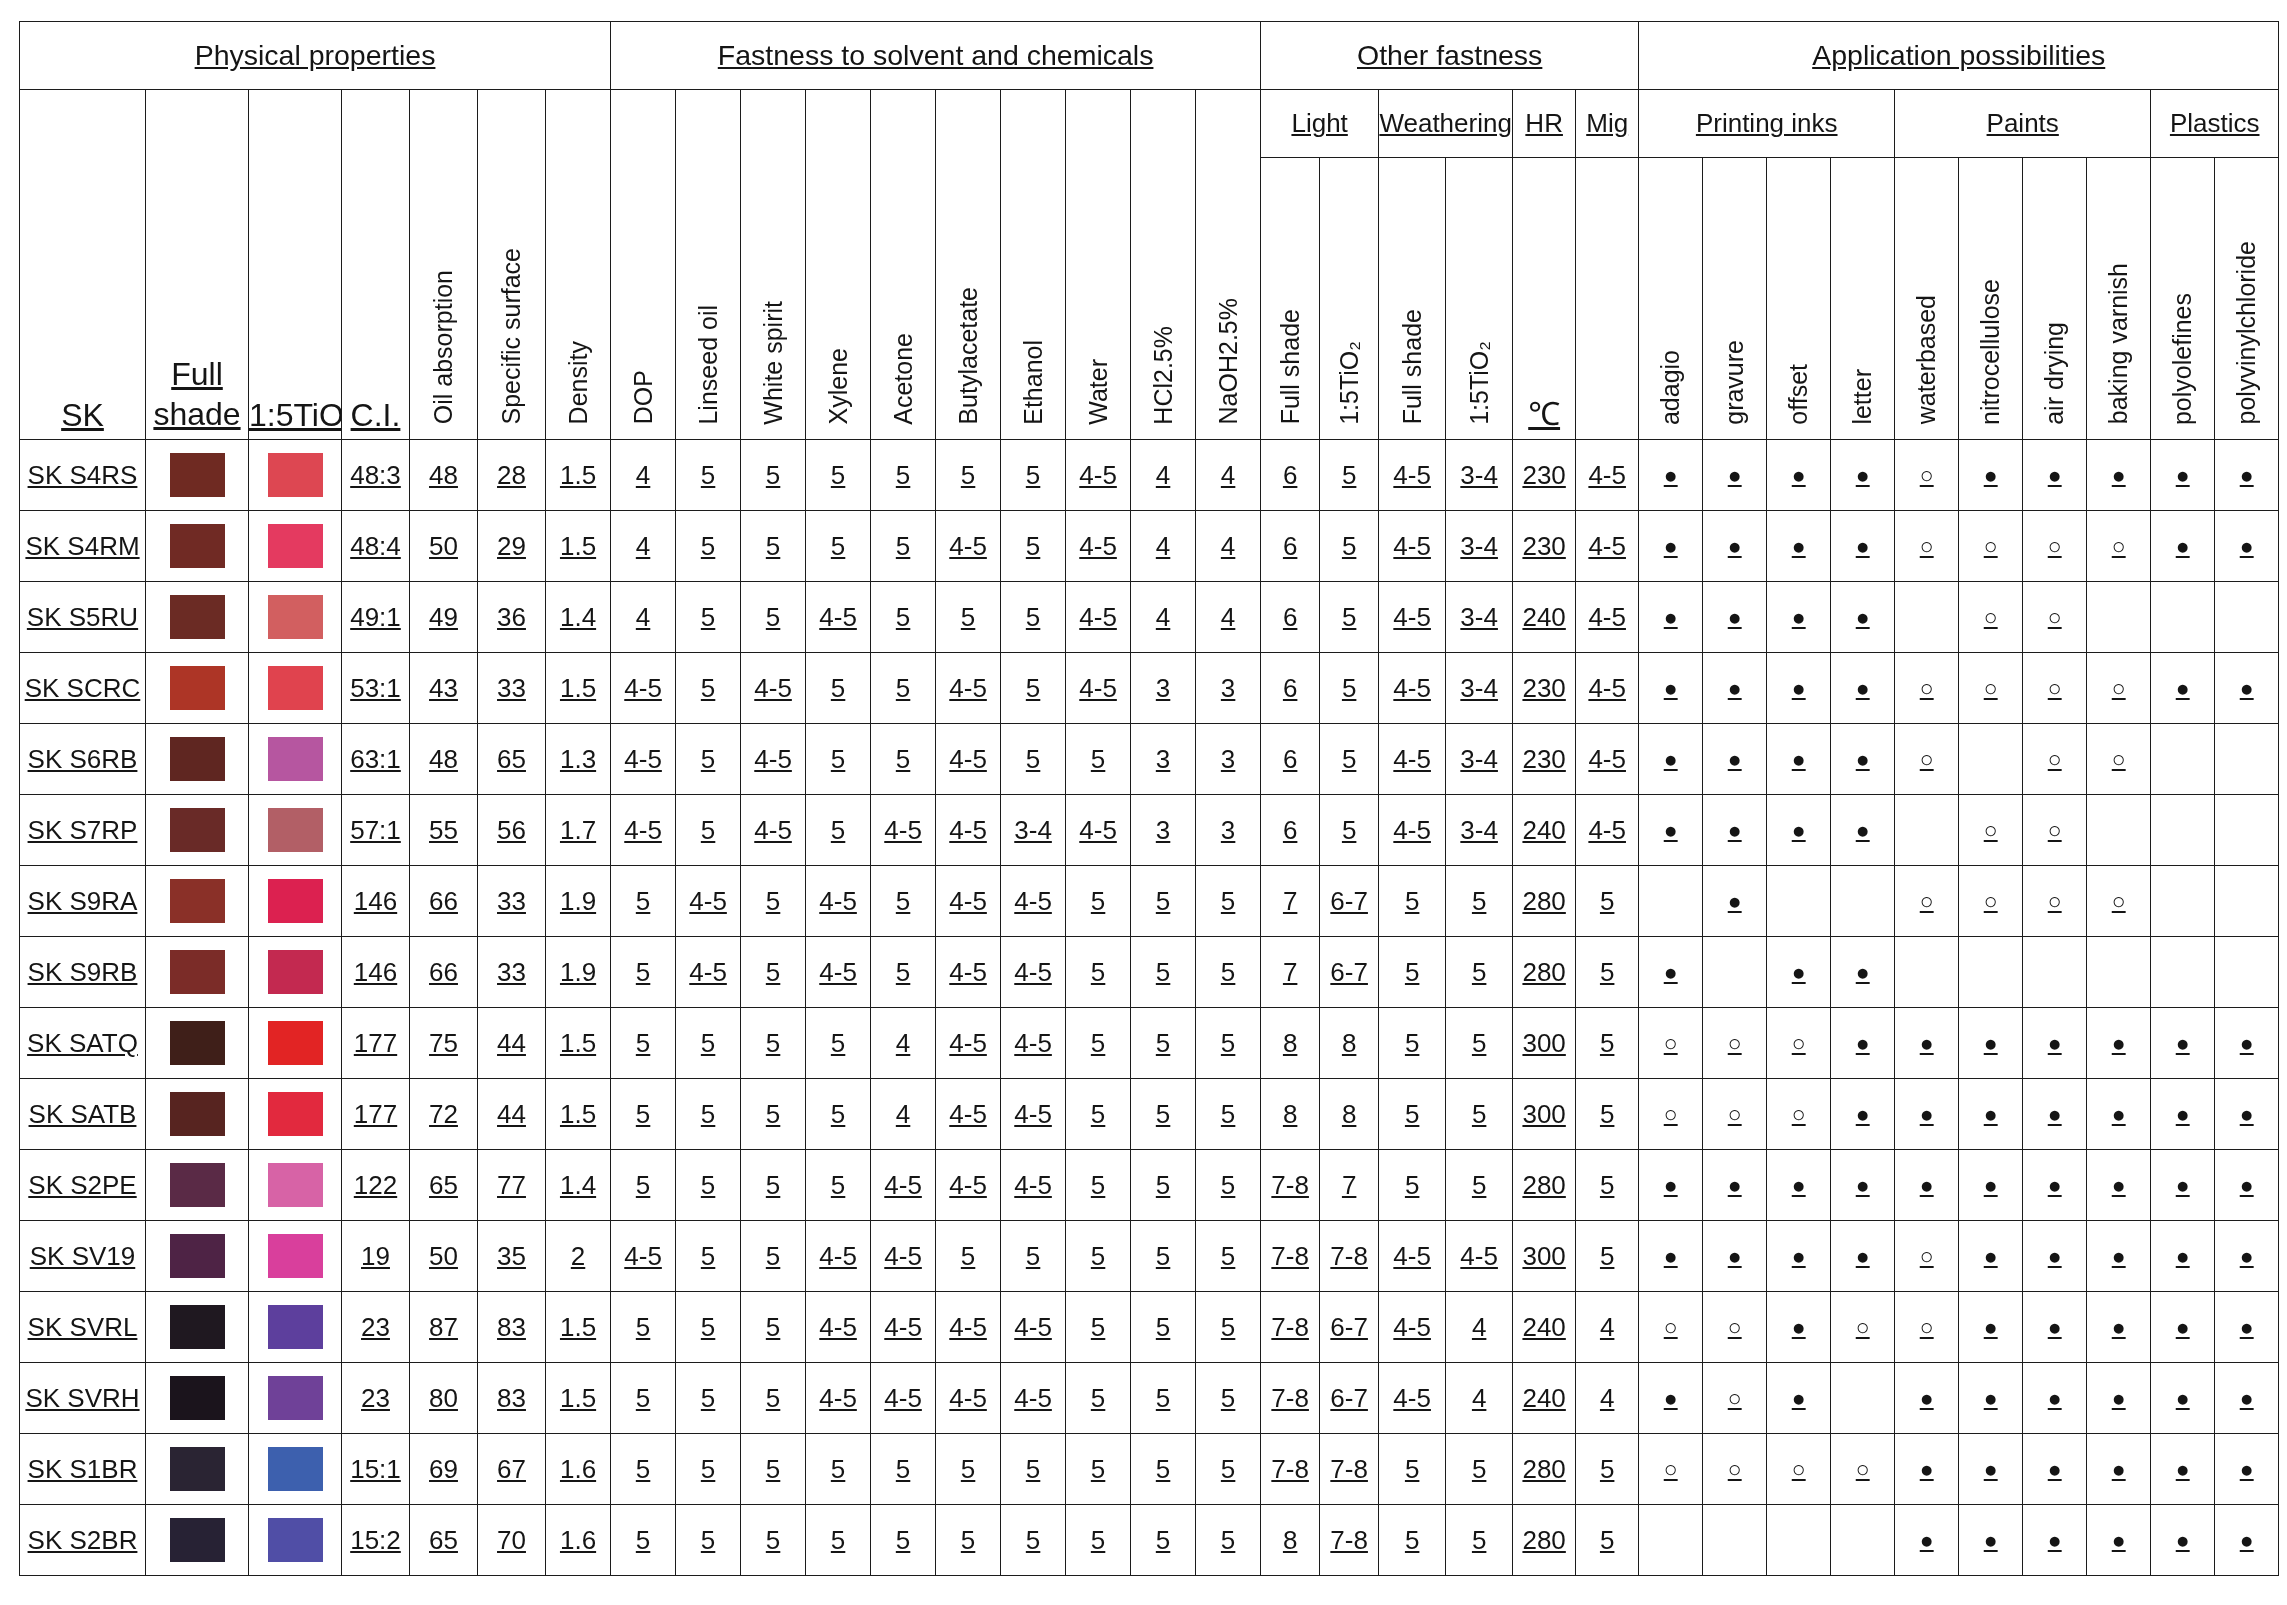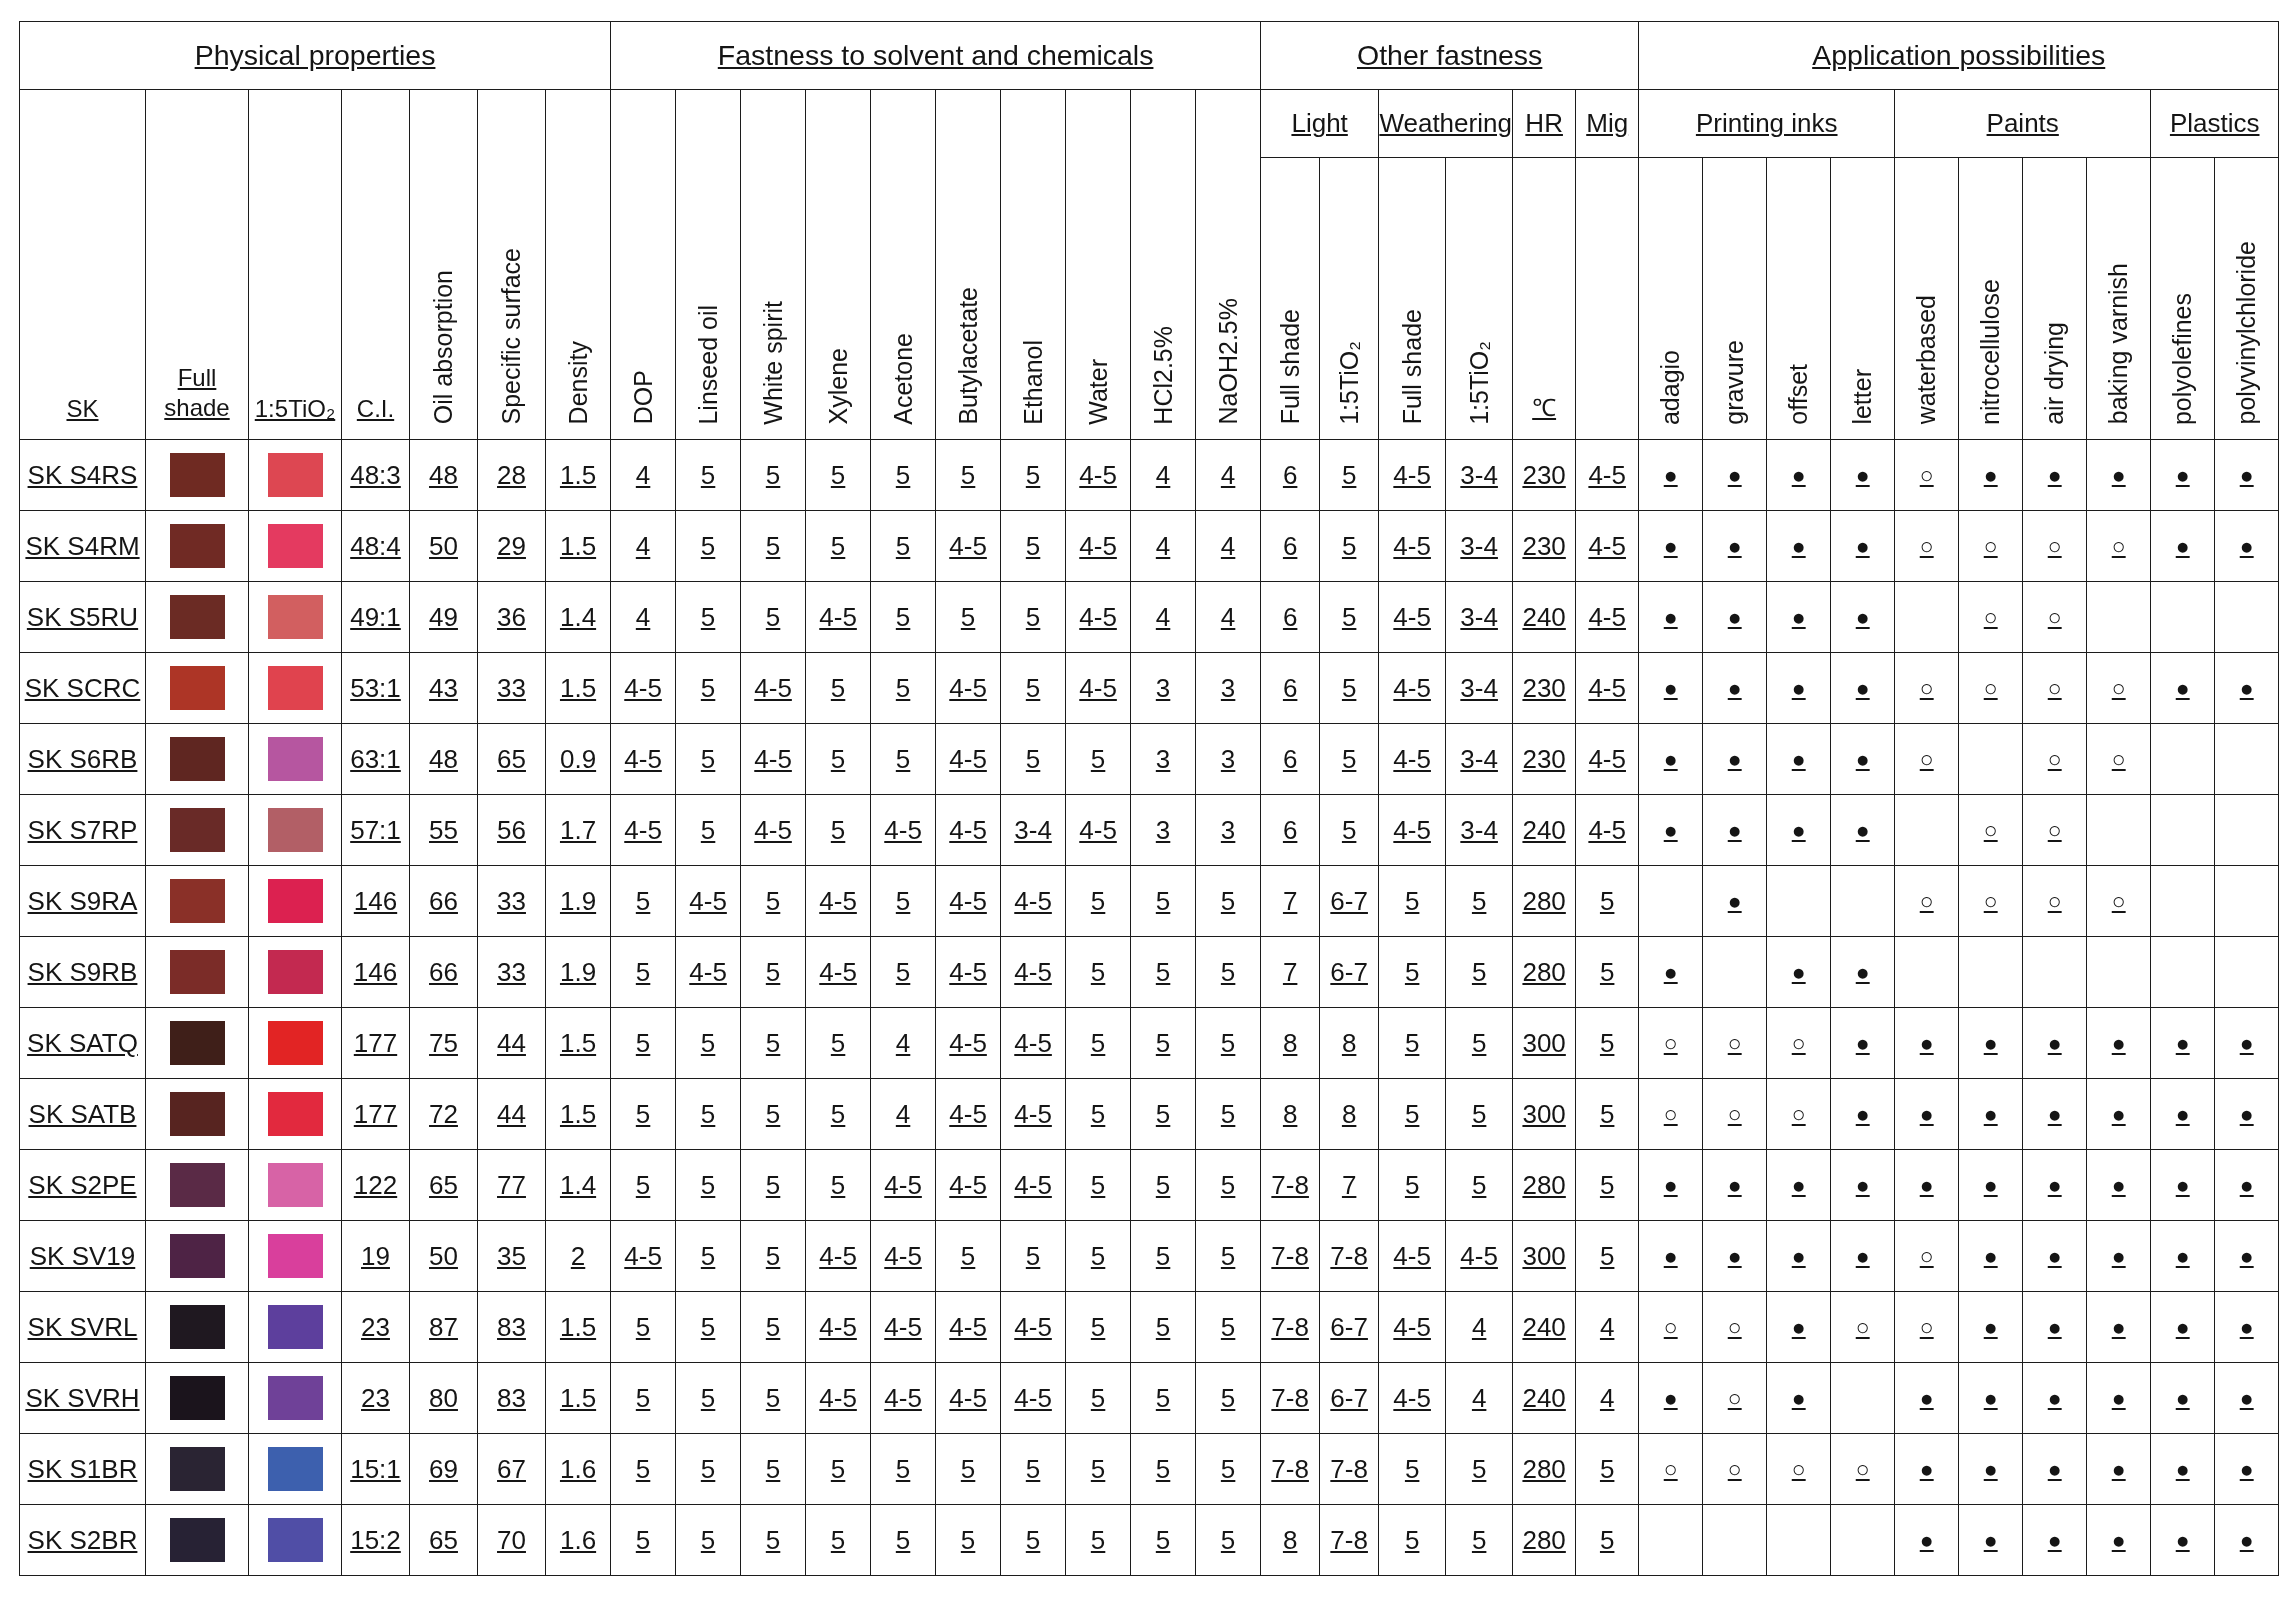--- a/index.html
+++ b/index.html
@@ -33,22 +33,22 @@
   thead tr.r1 { height: 68px; }
   thead tr.r2 { height: 68px; }
   thead tr.r3 { height: 282px; }
   tbody tr { height: 71px; }
 
   th.group { font-size: 28.5px; }
   th.sub   { font-size: 26px; }
 
   th.hbot {
     vertical-align: bottom;
-    padding-bottom: 16px;
-    font-size: 24px;
+    padding-bottom: 5px;
+    font-size: 32px;
   }
   th.pre { white-space: pre-line; line-height: 1.25; }
 
   th.vert { vertical-align: bottom; }
   th.vert span {
     display: inline-block;
     writing-mode: vertical-rl;
     transform: rotate(180deg);
     white-space: nowrap;
     font-size: 25px;
@@ -317,21 +317,21 @@
         <td>SK S6RB</td>
         <td>
           <div class="swatch" style="background: rgb(95, 38, 33);"></div>
         </td>
         <td>
           <div class="swatch" style="background: rgb(182, 86, 160);"></div>
         </td>
         <td>63:1</td>
         <td>48</td>
         <td>65</td>
-        <td>0.9</td>
+        <td>1.3</td>
         <td>4-5</td>
         <td>5</td>
         <td>4-5</td>
         <td>5</td>
         <td>5</td>
         <td>4-5</td>
         <td>5</td>
         <td>5</td>
         <td>3</td>
         <td>3</td>

